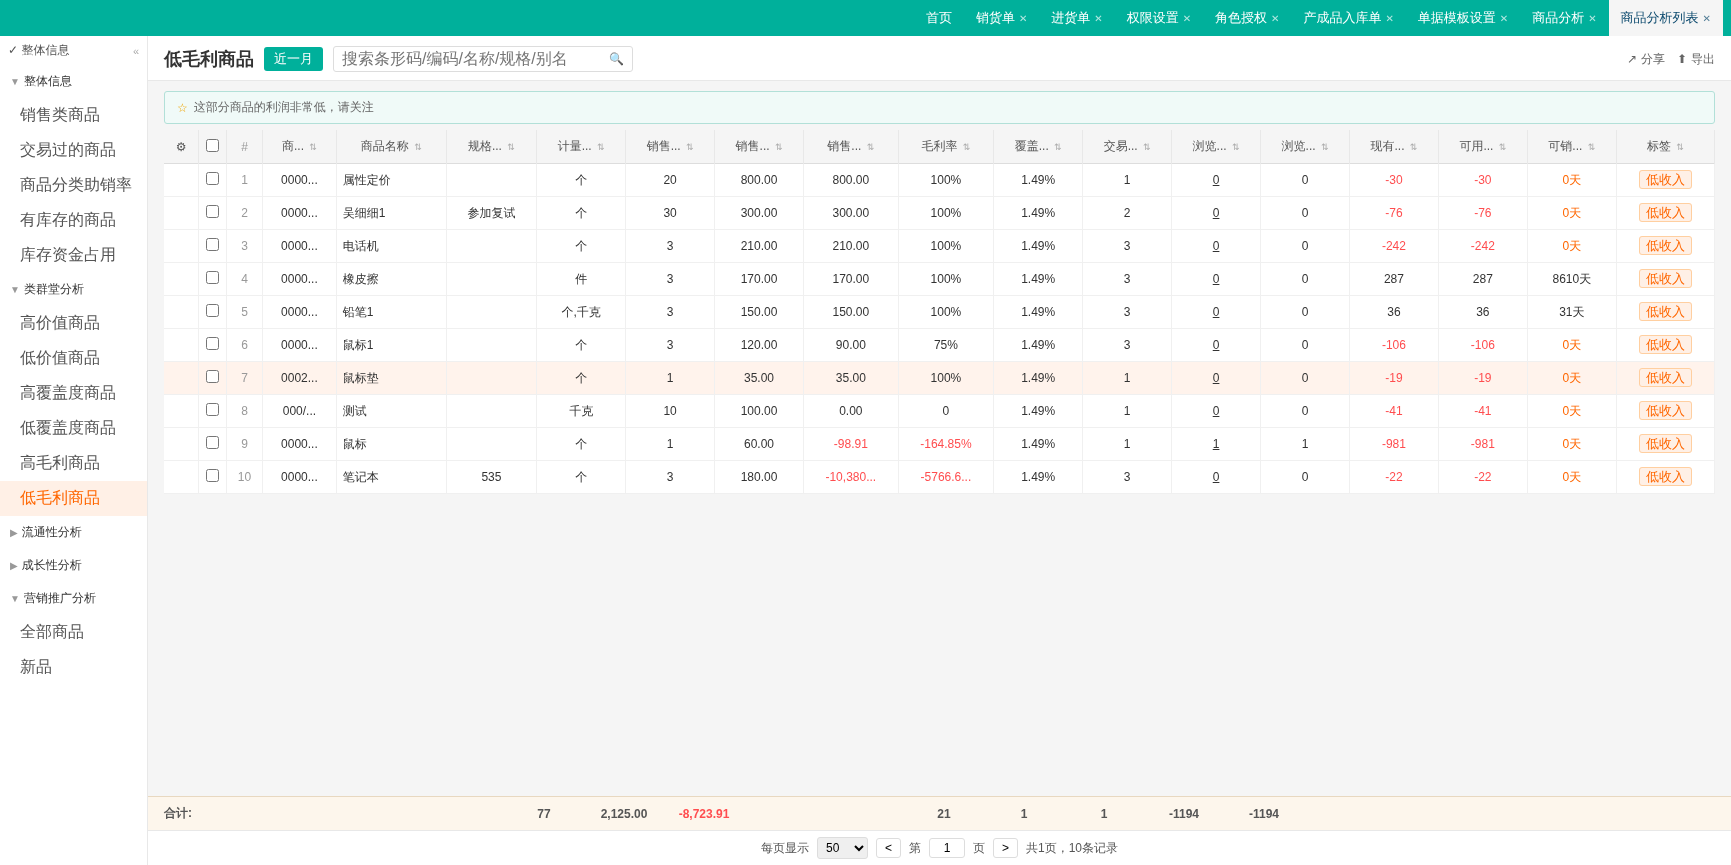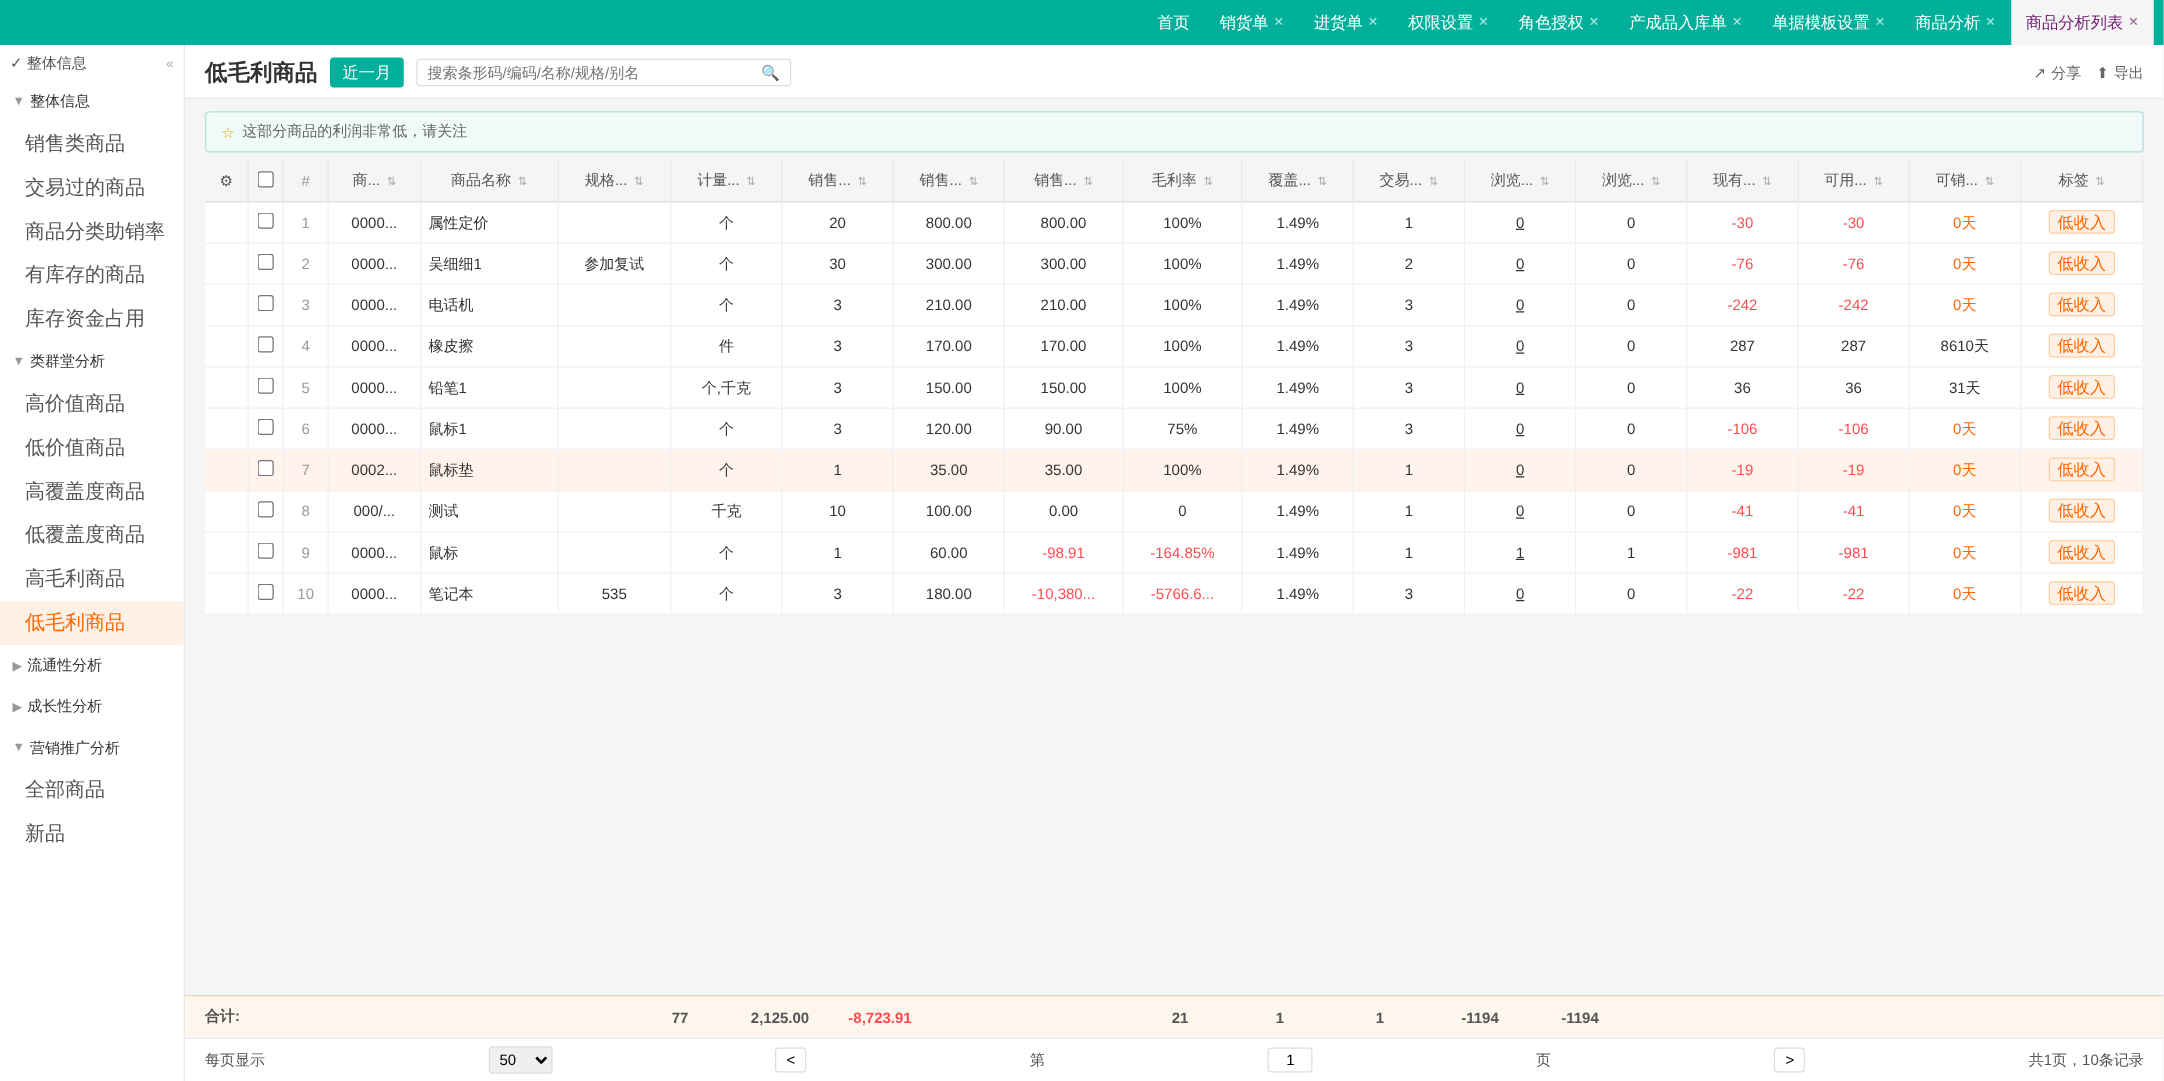--- a/index.html
+++ b/index.html
@@ -17,21 +17,21 @@
     .top-nav .nav-item {
       color: #fff;
       padding: 0 12px;
       height: 36px;
       display: flex;
       align-items: center;
       cursor: pointer;
       font-size: 13px;
       white-space: nowrap;
     }
-    .top-nav .nav-item.active { background: #f5f5f5; color: #701a75; }
+    .top-nav .nav-item.active { background: #f5f5f5; color: #0c4a6e; }
     .top-nav .nav-item .close-x {
       margin-left: 4px;
       font-size: 10px;
       opacity: 0.7;
     }
 
     
     .main-layout {
       display: flex;
       height: calc(100vh - 36px);
@@ -98,21 +98,21 @@
       align-items: center;
       border: 1px solid #ddd;
       border-radius: 3px;
       padding: 3px 8px;
       flex: 1;
       max-width: 300px;
     }
     .search-box input {
       border: none;
       outline: none;
-      font-size: 12px;
+      font-size: 16px;
       width: 100%;
       color: #999;
     }
     .search-icon { color: #aaa; margin-left: 4px; cursor: pointer; }
     .header-actions {
       margin-left: auto;
       display: flex;
       gap: 12px;
     }
     .action-btn {
@@ -214,21 +214,21 @@
       text-align: center;
     }
 
     
     .pagination-bar {
       background: #fff;
       border-top: 1px solid #e8e8e8;
       padding: 6px 16px;
       display: flex;
       align-items: center;
-      justify-content: space-between;
+      justify-content: center;
       gap: 8px;
       font-size: 12px;
       color: #555;
       flex-shrink: 0;
     }
     .page-size-select {
       border: 1px solid #ddd;
       border-radius: 3px;
       padding: 2px 4px;
       font-size: 12px;

